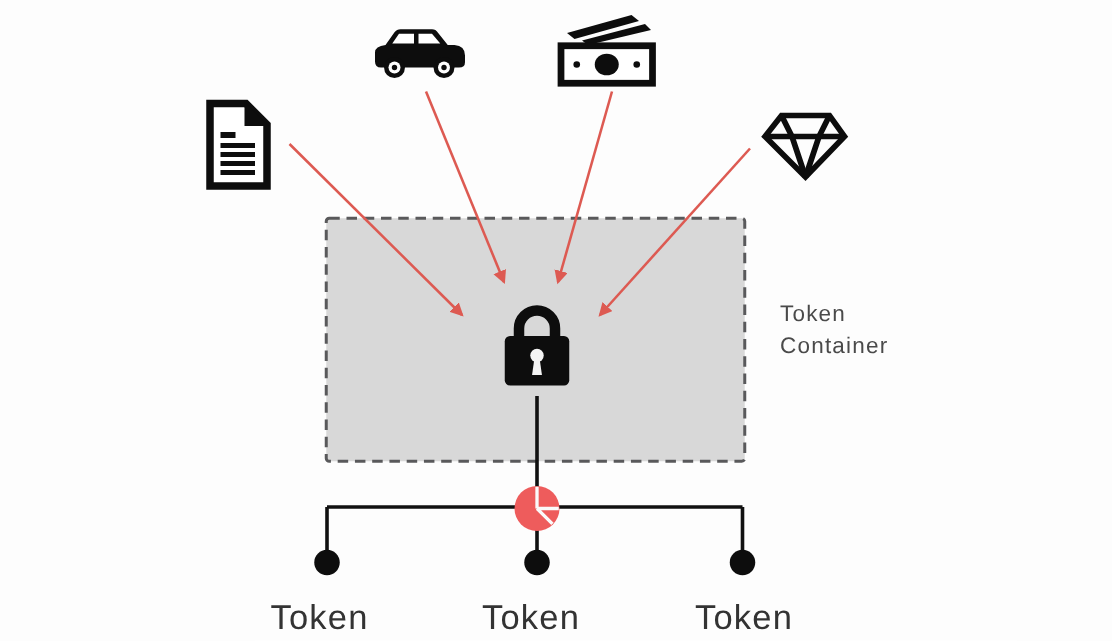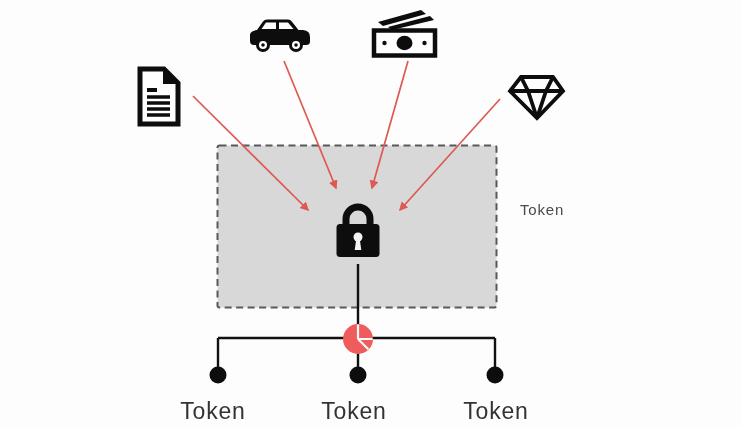--- a/index.html
+++ b/index.html
@@ -116,19 +116,20 @@
     </g>
 
     <g>
       <circle cx="358" cy="339" r="15" fill="#ee5c5c"></circle>
       <path d="M358,339 L358,324.5 M358,339 L372.5,339 M358,339 L368.3,349.3" stroke="#fafafa" stroke-width="2.2" fill="none"></path>
     </g>
   </svg>
 
   <div class="container-model-label">
     <div>Token</div>
+    <div>Container</div>
   </div>
 
   <div class="token-label token-1">Token</div>
   <div class="token-label token-2">Token</div>
   <div class="token-label token-3">Token</div>
 
 </div>
 
 </body></html>

